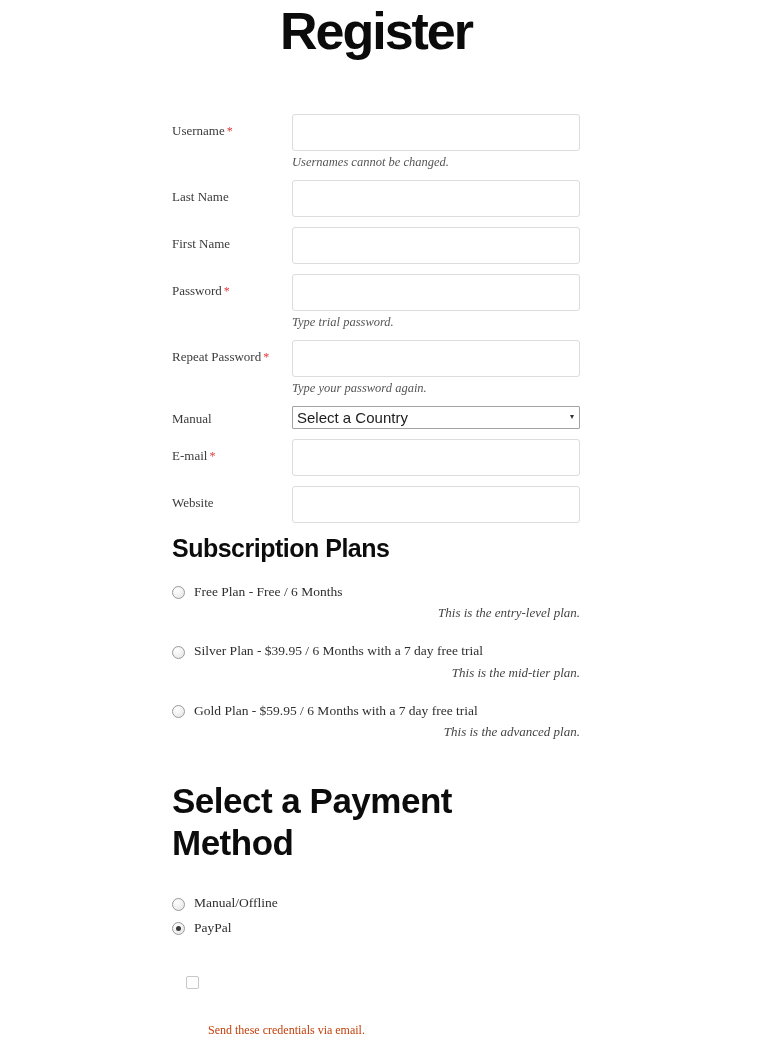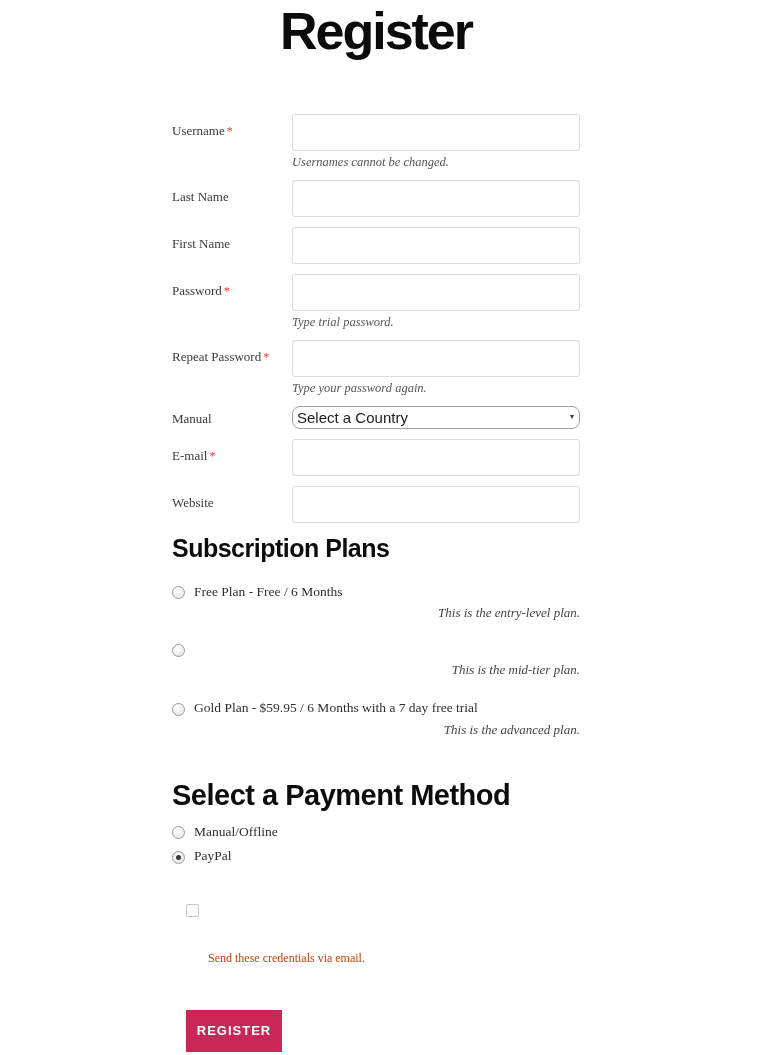--- a/index.html
+++ b/index.html
@@ -42,41 +42,41 @@
   }
   .helper {
     font-style: italic; font-size: 12.5px; color: #555;
     margin-top: 4px; line-height: 1.2;
   }
 
   
   .select-wrap { position: relative; width: 288px; }
   .country-select {
     width: 100%; height: 23px;
-    border: 1px solid #a2a2a2; border-radius: 8px;
+    border: 1px solid #a2a2a2; border-radius: 1px;
     background: #fff;
     font-family: "Liberation Sans", sans-serif; font-size: 15px; color: #1c1c1c;
     padding: 0 18px 0 4px;
     -webkit-appearance: none; appearance: none;
     outline: none;
   }
   .select-arrow {
     position: absolute; right: 6px; top: 50%; transform: translateY(-52%);
     font-size: 8px; color: #333; pointer-events: none;
     font-family: "DejaVu Sans", sans-serif;
   }
 
   
   .section-heading {
     font-family: "Liberation Sans", sans-serif;
     font-weight: bold; color: #0c0c0c; letter-spacing: -0.5px;
     line-height: 1.2;
   }
   .subscription-heading { font-size: 25px; margin-bottom: 20px; }
-  .payment-heading { font-size: 29px; margin-top: 40px; margin-bottom: 10px; }
+  .payment-heading { font-size: 35px; margin-top: 40px; margin-bottom: 30px; }
 
   
   .radio-item { display: flex; align-items: center; cursor: default; }
   .plan-item { margin-bottom: 21px; }
   .radio-circle {
     width: 13px; height: 13px; flex: 0 0 13px;
     border: 1px solid #9a9a9a; border-radius: 50%;
     background: radial-gradient(circle at 35% 30%, #ffffff, #e3e3e3);
     margin-top: 2px; position: relative;
   }
@@ -200,20 +200,21 @@
         <div class="radio-item">
           <span class="radio-circle"></span>
           <span class="radio-text">Free Plan - Free / 6 Months</span>
         </div>
         <div class="plan-desc">This is the entry-level plan.</div>
       </div>
 
       <div class="plan-item">
         <div class="radio-item">
           <span class="radio-circle"></span>
+          <span class="radio-text">Silver Plan - $39.95 / 6 Months with a 7 day free trial</span>
         </div>
         <div class="plan-desc">This is the mid-tier plan.</div>
       </div>
 
       <div class="plan-item">
         <div class="radio-item">
           <span class="radio-circle"></span>
           <span class="radio-text">Gold Plan - $59.95 / 6 Months with a 7 day free trial</span>
         </div>
         <div class="plan-desc">This is the advanced plan.</div>

